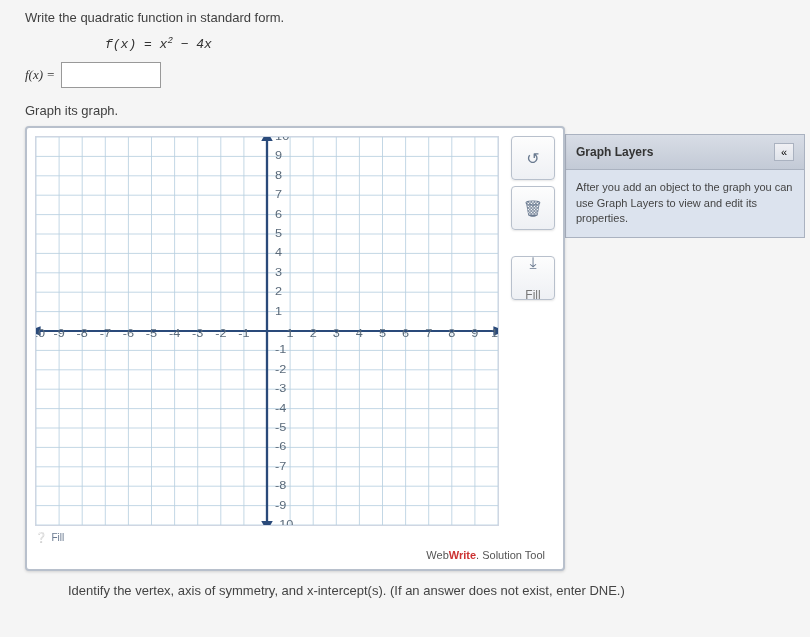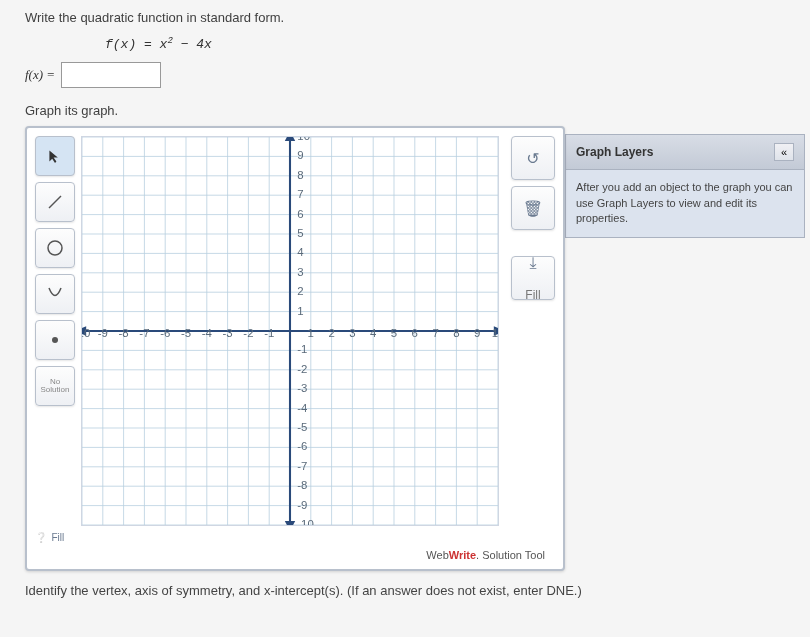--- a/index.html
+++ b/index.html
@@ -82,70 +82,41 @@
       background: #dce3ee;
       border: 1px solid #aab2c0;
       border-top: none;
       padding: 10px;
       font-size: 11px; color: #444;
       line-height: 1.4;
     }
     .help-link { display:flex; align-items:center; gap:4px; margin-top:6px; font-size: 10px; color: #6a7a90; cursor:pointer;}
     .chev-btn { background: linear-gradient(#f0f0f4,#dfe3ea); border:1px solid #aab2c0; padding:2px 6px; font-size:11px; cursor:pointer; }
     sup { font-size: 0.7em; }
-    .bottom-q { margin-top: 12px; color: #444; }
+    .bottom-q { margin-top: 12px; color: #444; margin-left: 43px; }
   </style>
 </head>
 <body>
 
 <div class="question-text">Write the quadratic function in standard form.</div>
 
 <div class="equation">
   <span>f(x) = </span><span>x<sup>2</sup> − 4x</span>
 </div>
 
 <div class="answer-row">
   <span>f(x) =</span>
   <input class="answer-input" type="text" style="">
 </div>
 
 <div class="question-text">Graph its graph.</div>
 
 <div class="graph-container">
   <div class="graph-frame">
     <div class="graph-inner">
-      <div class="tool-col">
-        <div class="tool-btn active">
-            <svg width="14" height="14" viewBox="0 0 10 10">
-              <path d="M1 1 L1 9 L3 7 L5 10 L6 9 L4 6 L7 6 Z" fill="#333"></path>
-            </svg>
-          </div>
-        <div class="tool-btn">
-            <svg width="16" height="16">
-              <line x1="2" y1="14" x2="14" y2="2" stroke="#555" stroke-width="1.5"></line>
-            </svg>
-          </div>
-        <div class="tool-btn">
-            <svg width="18" height="18">
-              <circle cx="9" cy="9" r="7" fill="none" stroke="#555" stroke-width="1.5"></circle>
-            </svg>
-          </div>
-        <div class="tool-btn">
-            <svg width="18" height="18">
-              <path d="M3 3 Q9 18 15 3" fill="none" stroke="#555" stroke-width="1.5"></path>
-            </svg>
-          </div>
-        <div class="tool-btn">
-            <svg width="10" height="10">
-              <circle cx="5" cy="5" r="3" fill="#555"></circle>
-            </svg>
-          </div>
-        <div class="tool-btn ns" style="white-space:pre">No
-Solution</div>
-      </div>
 
       <div class="graph-area">
         <svg id="grid-svg" width="100%" height="100%" preserveAspectRatio="none" viewBox="-10 -10 20 20">
             <g transform="scale(1,-1)">
               <line x1="-10" y1="-10" x2="-10" y2="10" stroke="#b8d0e0" stroke-width="0.04"></line>
               <line x1="-9" y1="-10" x2="-9" y2="10" stroke="#b8d0e0" stroke-width="0.04"></line>
               <line x1="-8" y1="-10" x2="-8" y2="10" stroke="#b8d0e0" stroke-width="0.04"></line>
               <line x1="-7" y1="-10" x2="-7" y2="10" stroke="#b8d0e0" stroke-width="0.04"></line>
               <line x1="-6" y1="-10" x2="-6" y2="10" stroke="#b8d0e0" stroke-width="0.04"></line>
               <line x1="-5" y1="-10" x2="-5" y2="10" stroke="#b8d0e0" stroke-width="0.04"></line>

